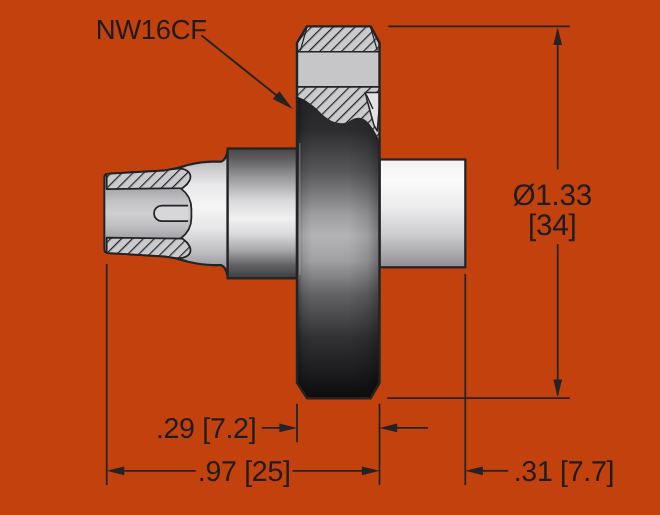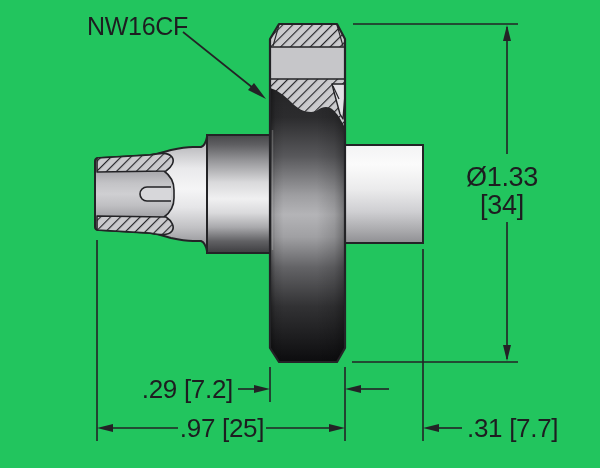--- a/index.html
+++ b/index.html
@@ -1,19 +1,19 @@
 <!DOCTYPE html>
 <html><head>
 <meta charset="utf-8">
 <style>
   html,body{margin:0;padding:0;background:#ffffff;}
   .stage{
     position:relative;
     width:600px;height:468px;
-    background:#22c55e;
+    background:#c2410c;
     font-family:"Liberation Sans", sans-serif;
     overflow:hidden;
   }
   svg{display:block;}
   text{fill:#1d1d20;letter-spacing:-0.3px;}
   .dim-text{font-size:26px;}
   .dia-text{font-size:27px;}
   .label-text{font-size:25px;}
 </style>
 </head>

